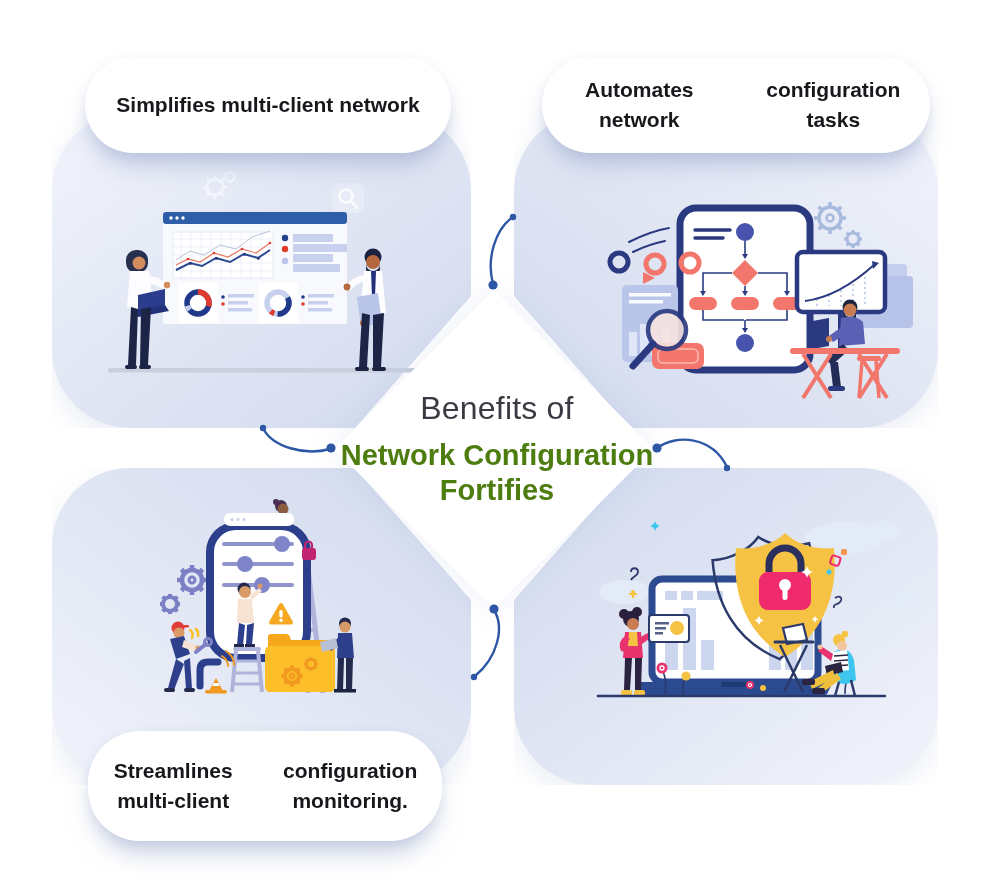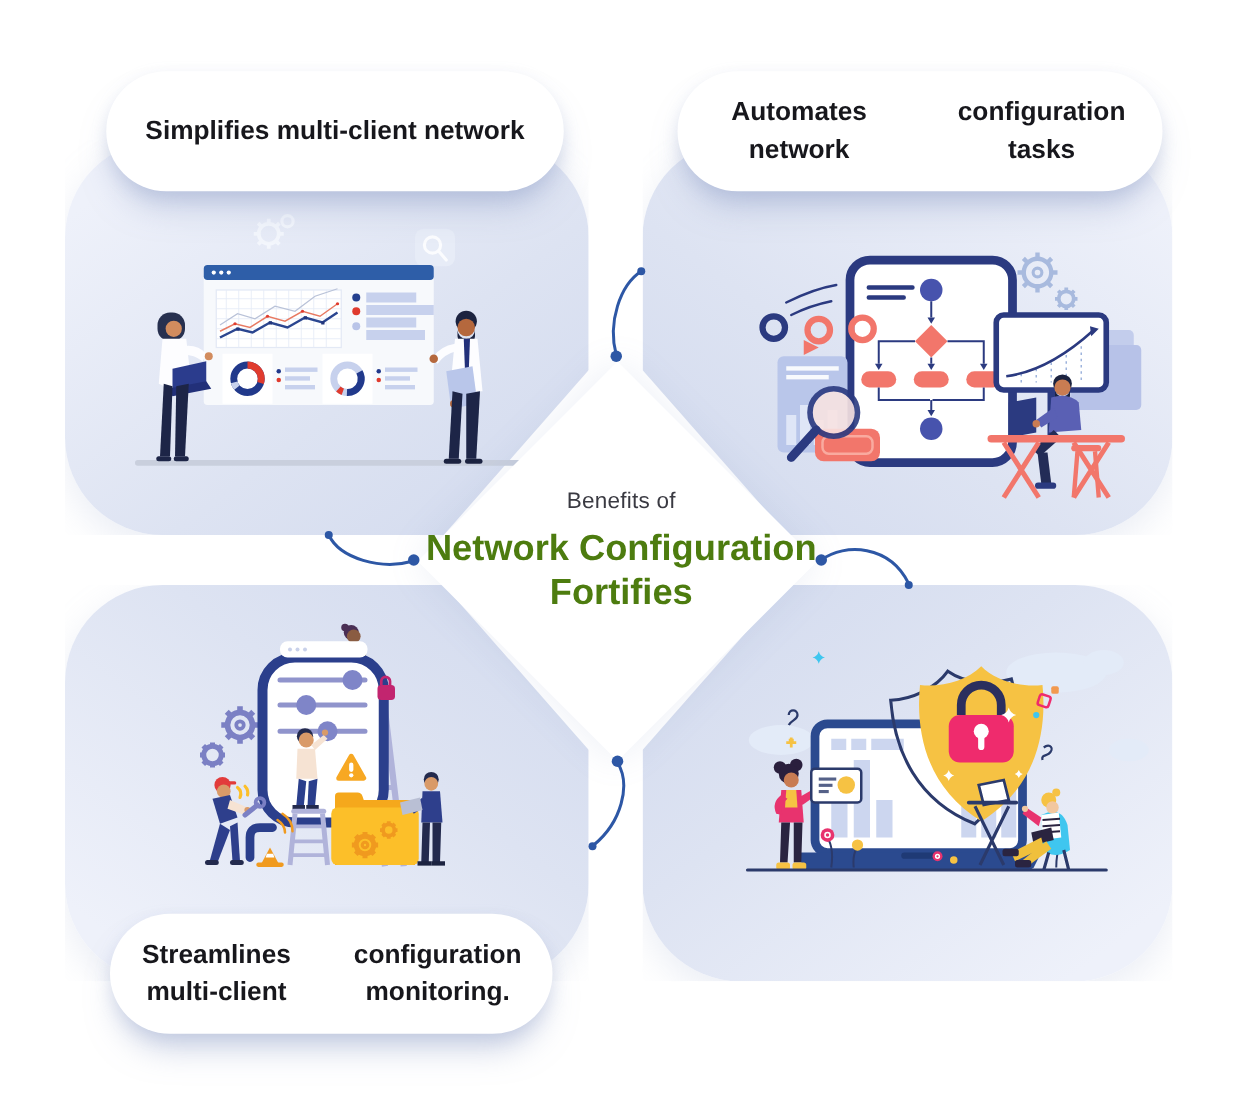--- a/index.html
+++ b/index.html
@@ -22,25 +22,25 @@
     clip-path:polygon(116px 0,100% 0,100% 100%,0 100%,0 132px);}
   .illus{position:absolute;z-index:2;}
   .diamond{position:absolute;z-index:3;left:381px;top:336px;width:226px;height:226px;
     background:#ffffff;transform:rotate(45deg);box-shadow:0 0 30px rgba(130,148,195,0.15);}
   .bubble{position:absolute;z-index:4;background:#ffffff;border-radius:52px;
     display:flex;flex-direction:row;align-items:center;justify-content:center;
     box-shadow:0 18px 26px -8px rgba(140,155,198,0.5),0 4px 12px rgba(160,172,208,0.22);
     font-weight:bold;font-size:21px;line-height:30px;color:#17171c;text-align:center;}
   .bubble-tl{left:85px;top:57px;width:366px;height:96px;}
   .bubble-tr{left:542px;top:57px;width:388px;height:96px;}
-  .bubble-bl{left:88px;top:731px;width:354px;height:96px;}
+  .bubble-bl{left:88px;top:731px;width:354px;height:110px;}
   .bubble-br{left:546px;top:731px;width:368px;height:99px;}
   .connectors{position:absolute;z-index:5;left:0;top:0;pointer-events:none;}
   .title{position:absolute;z-index:6;left:332px;top:390px;width:330px;text-align:center;}
-  .title .pre{display:block;font-size:18px;font-weight:400;color:#3a3a42;margin-bottom:11px;letter-spacing:0.2px;}
+  .title .pre{display:block;font-size:32px;font-weight:400;color:#3a3a42;margin-bottom:11px;letter-spacing:0.2px;}
   .title .main{display:block;font-size:29px;font-weight:bold;color:#4d7c0f;line-height:35px;}
 </style>
 </head>
 <body>
 
 <div id="stage">
 
   <div class="card card-tl"></div>
   <div class="card card-tr"></div>
   <div class="card card-bl"></div>

